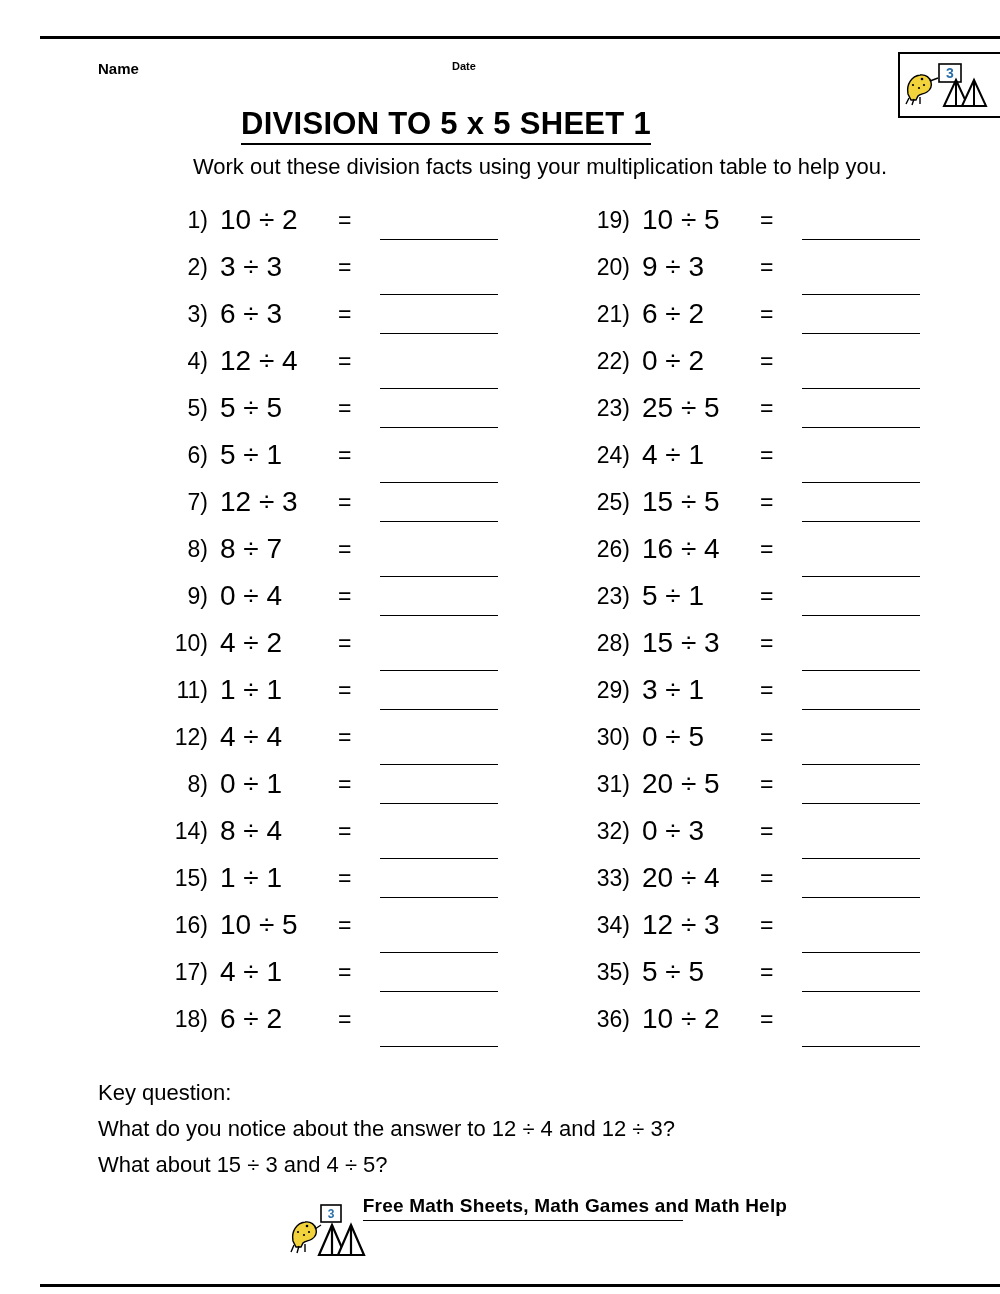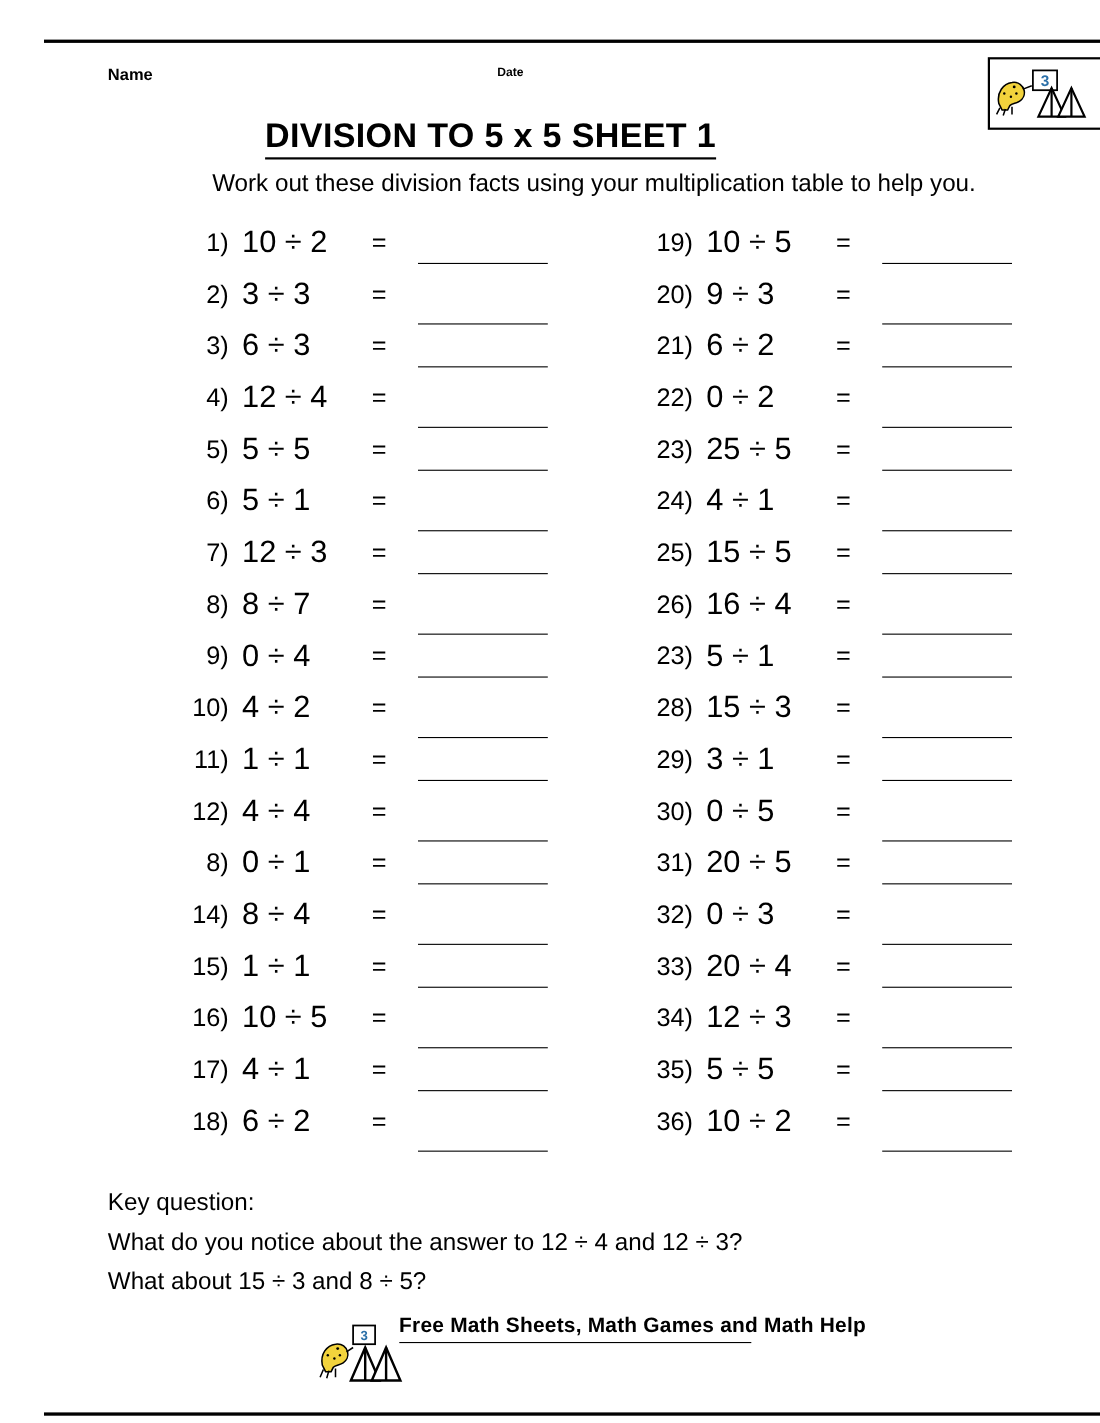--- a/index.html
+++ b/index.html
@@ -432,21 +432,21 @@
           <div class="q-expr">10 ÷ 2</div>
           <div class="q-eq">=</div>
           <div class="q-ans" style="margin-top: 8px;"></div>
         </div>
       </div>
   </div>
 
   <div class="key-block">
     <div>Key question:</div>
     <div>What do you notice about the answer to 12 ÷ 4 and 12 ÷ 3?</div>
-    <div>What about 15 ÷ 3 and 8 ÷ 5?</div>
+    <div>What about 15 ÷ 3 and 4 ÷ 5?</div>
   </div>
 
   <div class="footer">
     <div class="footer-inner">
       <div class="footer-logo">
         <svg class="sal-svg" width="96" height="64" viewBox="0 0 96 64" xmlns="http://www.w3.org/2000/svg">
           <g>
             <path d="M8 42 C6 32 12 24 20 23 C26 22 30 26 31 30 C32 34 30 38 27 40 C24 42 20 42 18 44 L16 48 L11 48 Z" fill="#f2d33c" stroke="#000" stroke-width="1.4"></path>
             <circle cx="22" cy="27" r="1.3" fill="#000"></circle>
             <circle cx="13" cy="33" r="1.1" fill="#000"></circle>

